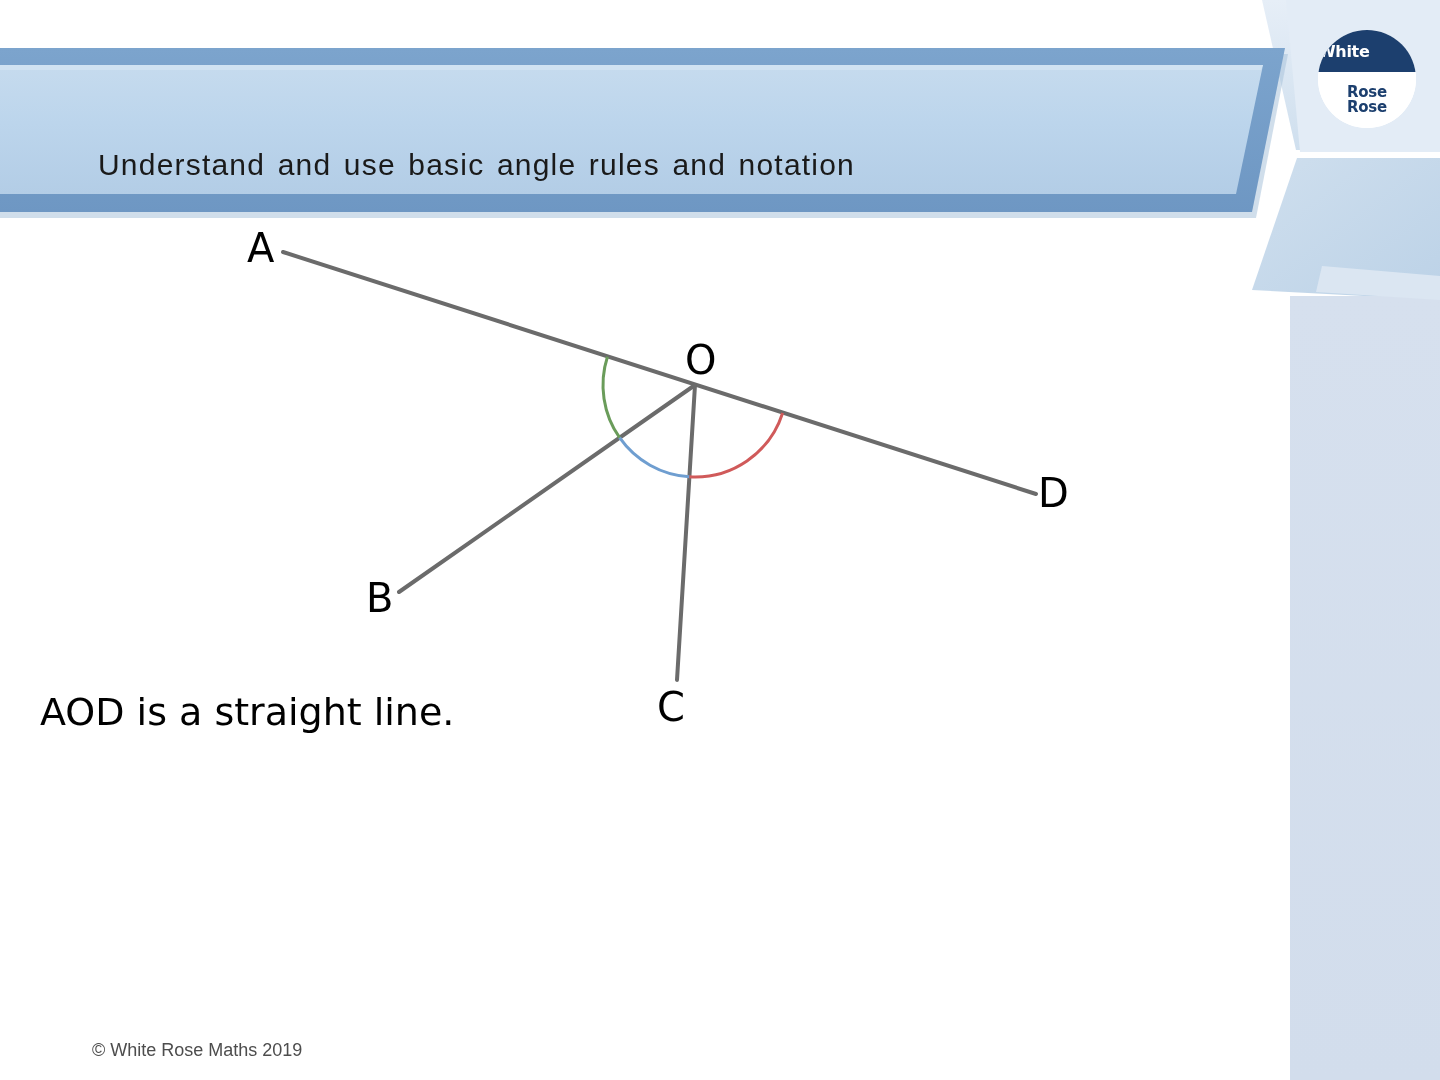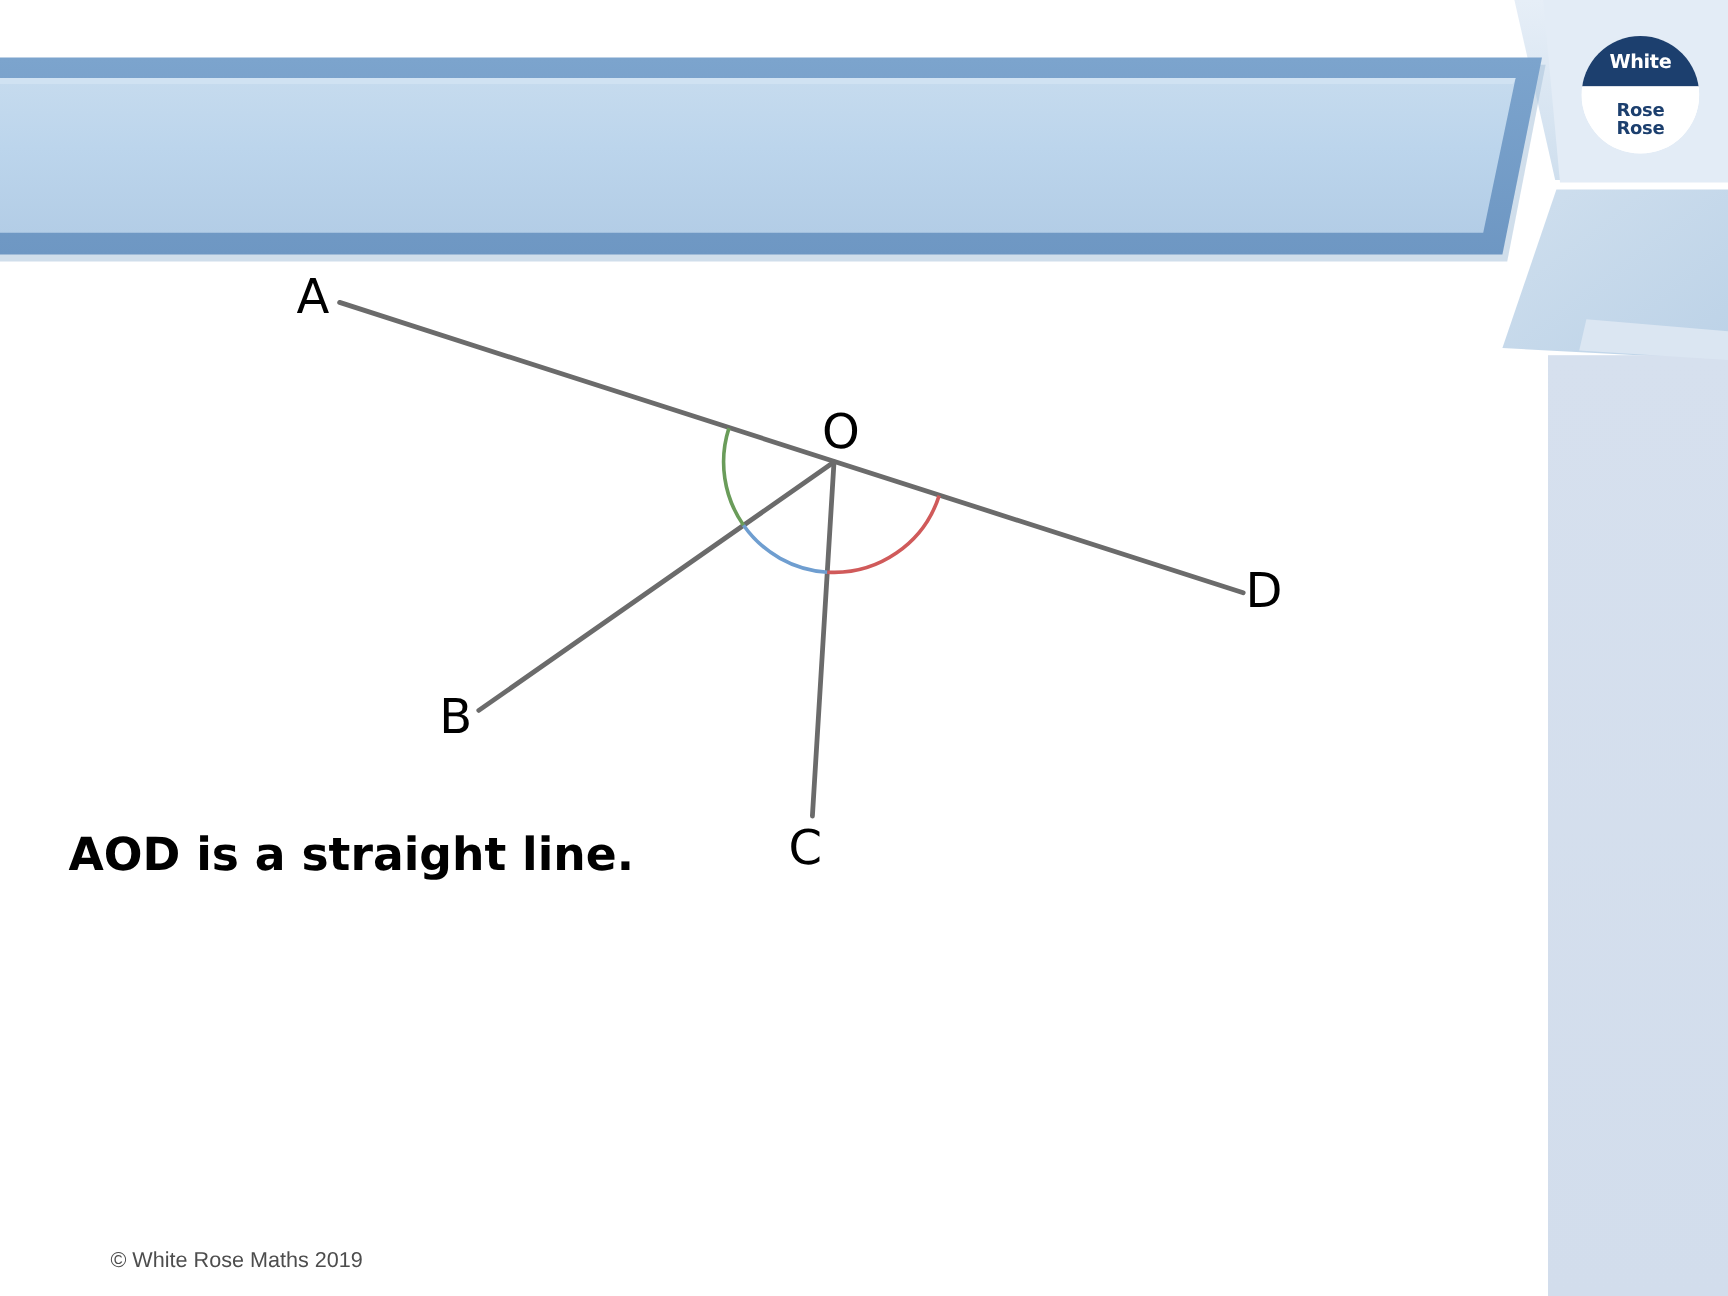--- a/index.html
+++ b/index.html
@@ -63,21 +63,20 @@
     box-sizing: border-box;
   }
   .logo-top {
     position: absolute;
     left: 0; top: 0;
     width: 100%;
     height: 43%;
     background: #1c3f6e;
     display: flex;
     align-items: center;
-    justify-content: center;
   }
   .logo-top span {
     color: #ffffff;
     font-family: "DejaVu Sans", sans-serif;
     font-size: 16px;
     font-weight: bold;
     letter-spacing: -0.3px;
   }
   .logo-bottom {
     position: absolute;
@@ -113,25 +112,25 @@
     font-family: "DejaVu Sans", sans-serif;
     font-size: 40px;
     font-weight: 400;
     color: #000000;
     line-height: 1;
   }
 
   
   .statement {
     position: absolute;
-    left: 57px;
+    left: 40px;
     top: 690px;
     font-family: "DejaVu Sans", sans-serif;
     font-size: 38px;
-    font-weight: 700;
+    font-weight: 400;
     color: #000000;
     white-space: nowrap;
   }
 
   
   .footer {
     position: absolute;
     left: 92px;
     top: 1040px;
     font-family: "Liberation Sans", sans-serif;
@@ -186,20 +185,23 @@
       <polygon points="0,54 1288,54 1256,218 0,218" fill="#aac2da" opacity="0.55"></polygon>
 
       <polygon points="0,48 1285,48 1252,212 0,212" fill="url(#gradBannerEdge)"></polygon>
 
       <polygon points="0,65 1263,65 1236,194 0,194" fill="url(#gradBanner)"></polygon>
 
       <polygon points="0,65 1263,65 1261,70 0,70" fill="#d2e3f2" opacity="0.8"></polygon>
     </g>
   </svg>
 
+  <div class="banner-wrap">
+    <div class="banner-title">Understand and use basic angle rules and notation</div>
+  </div>
 
   <div class="logo">
     <div class="logo-top">
       <span>White</span>
     </div>
     <div class="logo-bottom">
       <span>Rose</span>
       <span>Rose</span>
     </div>
   </div>

